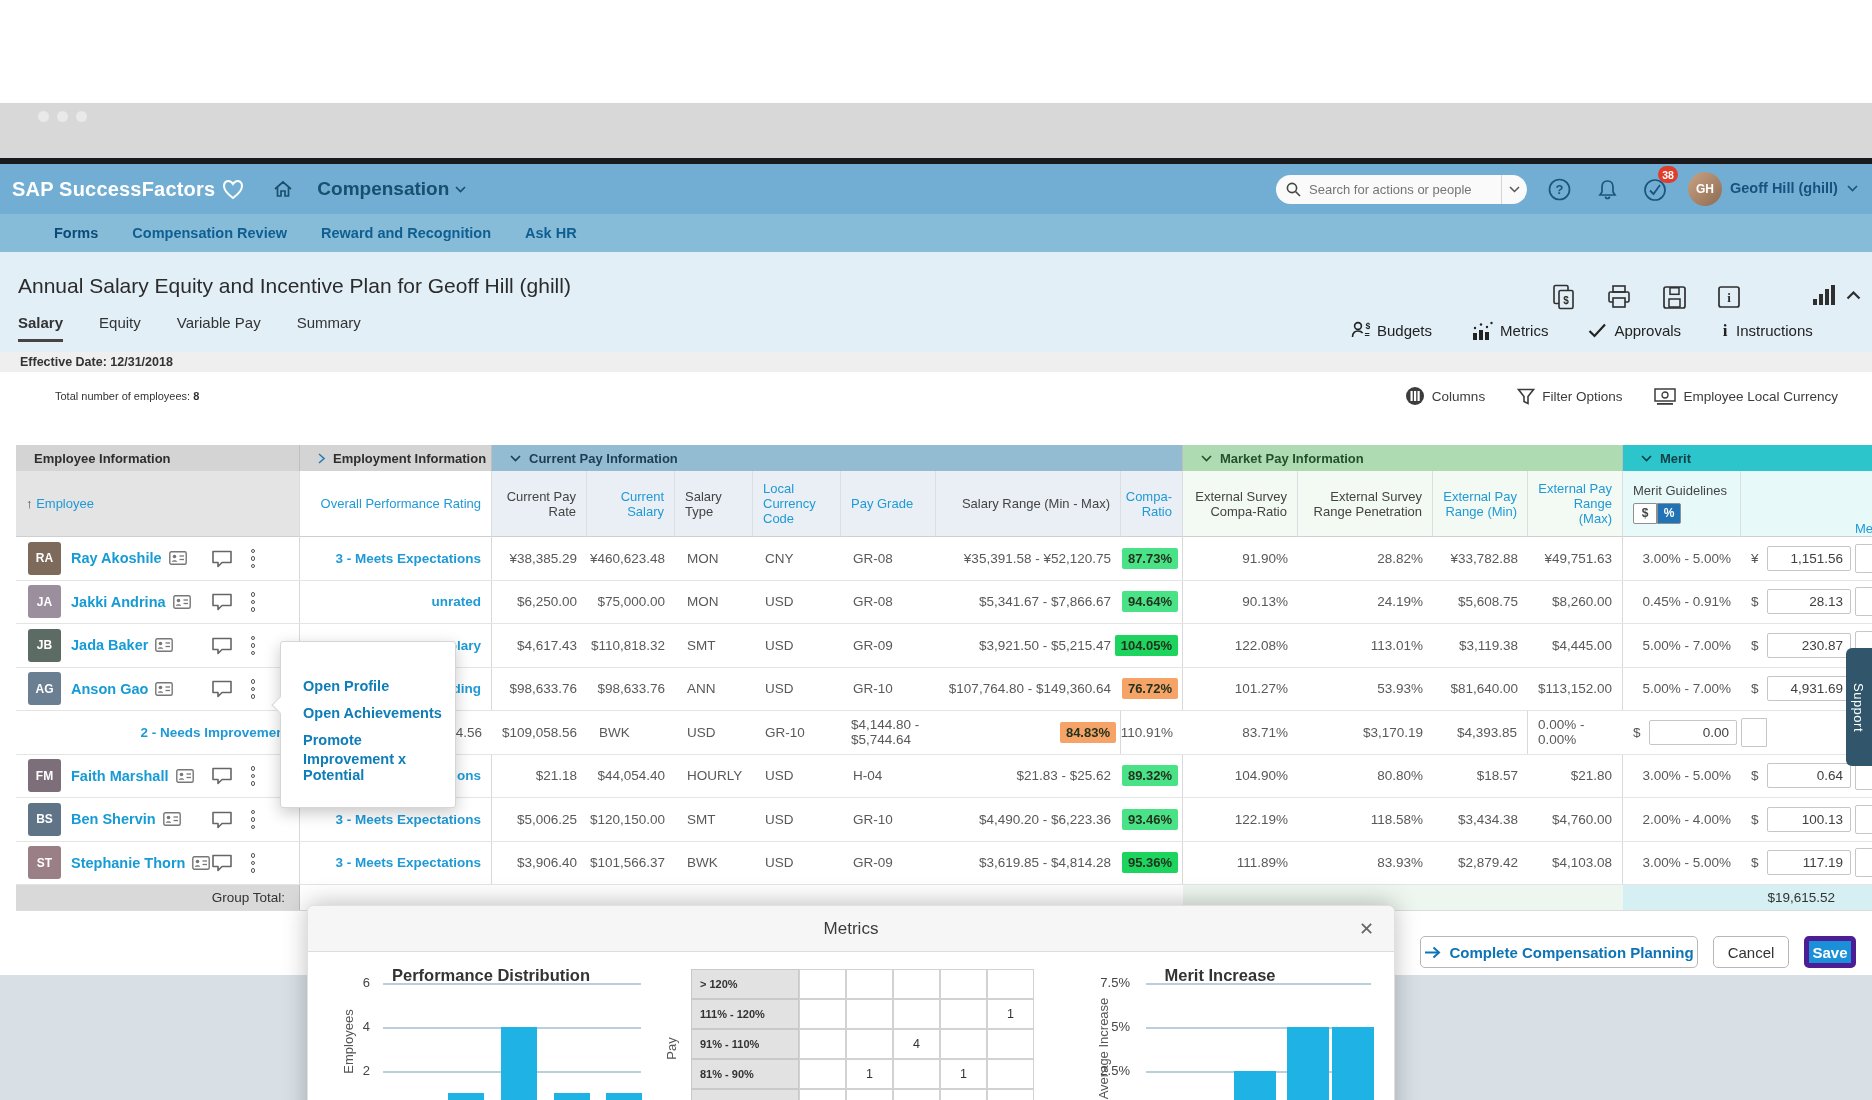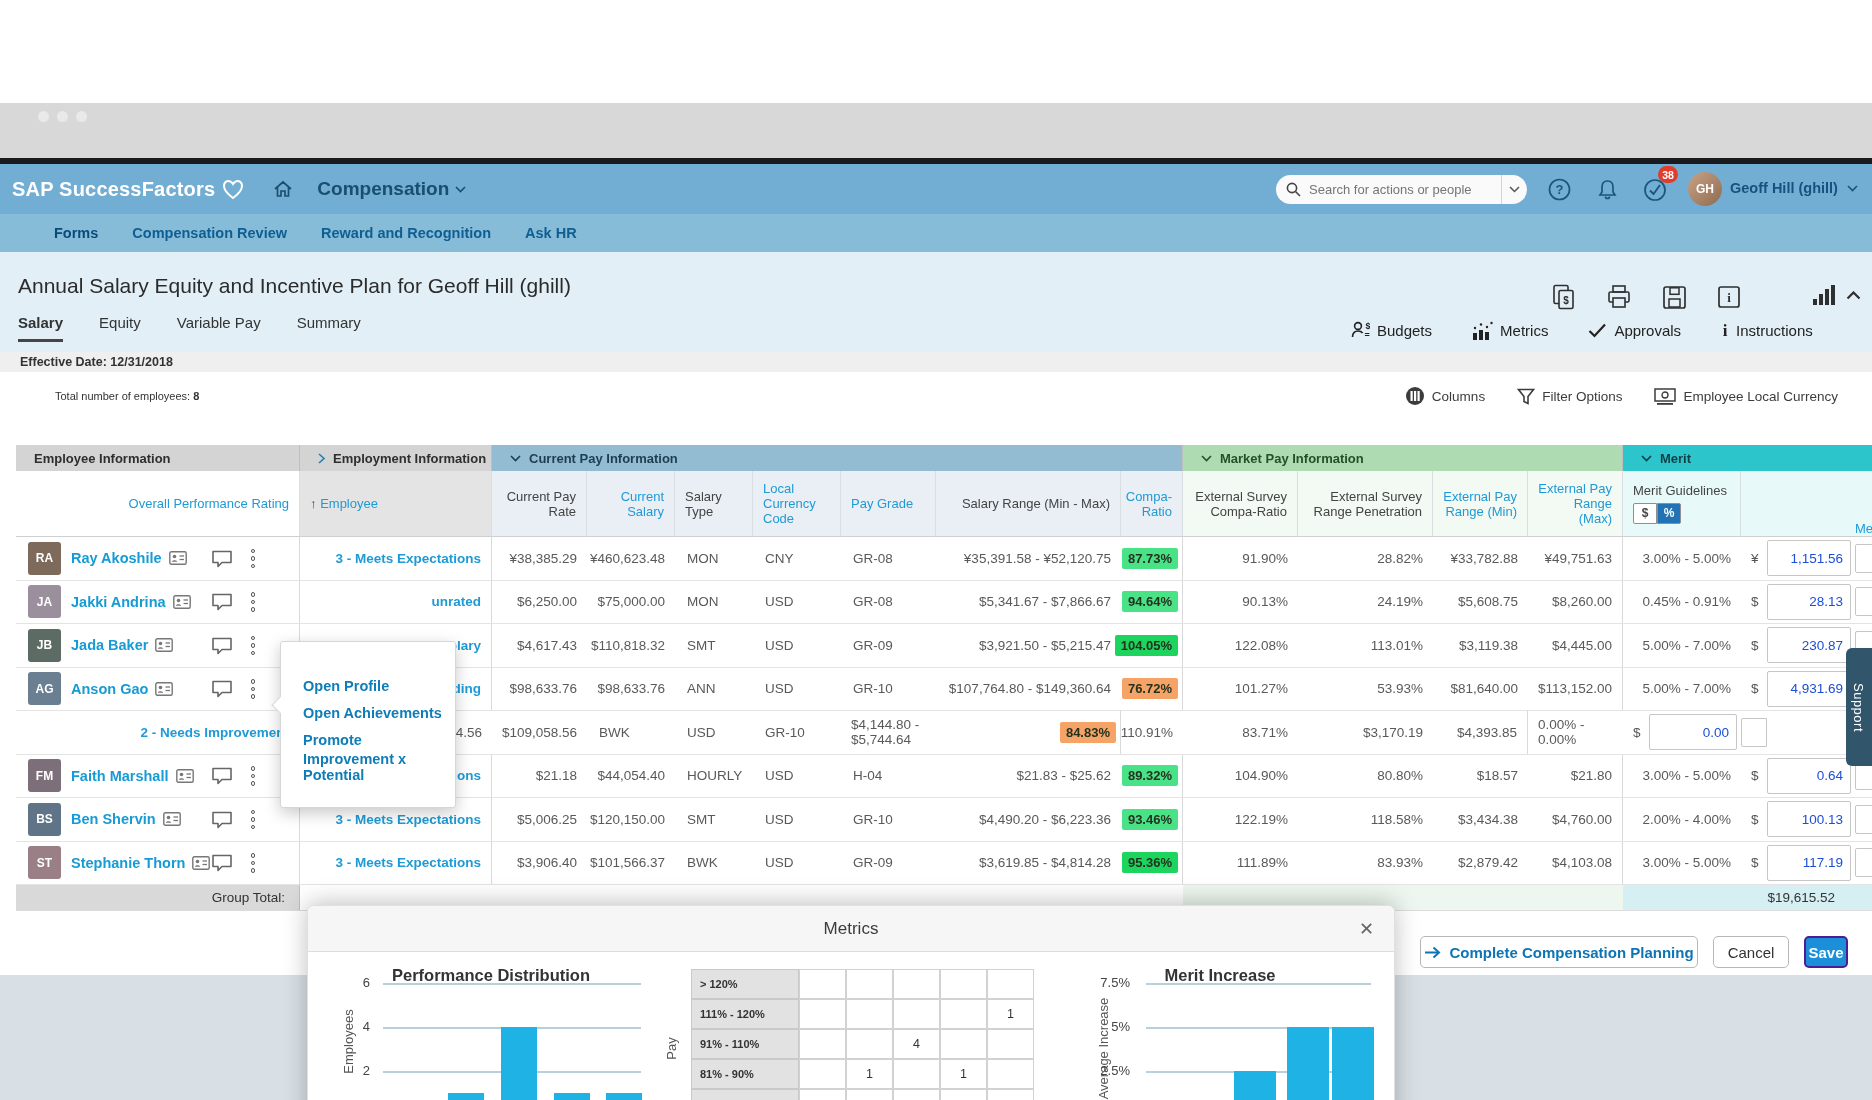--- a/index.html
+++ b/index.html
@@ -90,41 +90,41 @@
   .chat-ic { flex:none; cursor:pointer; }
   .dots-ic { margin-left:18px; flex:none; display:flex; flex-direction:column; gap:3px; cursor:pointer; }
   .dots-ic i { width:4.5px; height:4.5px; border:1.3px solid #555; border-radius:50%; }
   .rating { color:#1f9ad6; font-weight:600; white-space:nowrap; overflow:hidden; }
   .badge { padding:3px 6px; font-size:13px; font-weight:bold; color:#23321f; border-radius:2px; }
   .bg-green { background:#4ae287; }
   .bg-green-dark { background:#1dd45e; }
   .bg-orange { background:#f5a366; }
   .merit-wrap { gap:8px; }
   .cur-sym { font-size:13.5px; color:#555; }
-  .m-input { width:96px; height:36px; border:1px solid #c6c6c6; border-radius:2px; background:#fff; display:flex; align-items:center; justify-content:flex-end; padding-right:7px; font-size:13.5px; color:#1d4ed8; }
+  .m-input { width:96px; height:25px; border:1px solid #c6c6c6; border-radius:2px; background:#fff; display:flex; align-items:center; justify-content:flex-end; padding-right:7px; font-size:13.5px; color:#404040; }
   .stub-input { width:26px; height:29px; border:1px solid #c6c6c6; border-radius:2px 0 0 2px; background:#fff; }
 
   #total-row { height:26px; border-bottom:1px solid #dcdcdc; }
   .tot-cell { display:flex; align-items:center; font-size:13.5px; color:#333; }
   .tot-emp { background:#d9d9d9; justify-content:flex-end; padding-right:14px; border-right:1px solid #bfbfbf; }
   .tot-mkt { background:#edf6ef; }
   .tot-merit { background:#d6eff3; justify-content:flex-end; padding-right:40px; }
 
   
   #ctx-menu { left:280px; top:641px; width:176px; height:167px; background:#fff; border:1px solid #d6d6d6; border-radius:3px; box-shadow:0 5px 16px rgba(0,0,0,.22); z-index:30; padding-top:30px; }
   #ctx-menu .arrow { position:absolute; left:-7px; top:57px; width:12px; height:12px; background:#fff; border-left:1px solid #d6d6d6; border-bottom:1px solid #d6d6d6; transform:rotate(45deg); }
   .ctx-item { height:27px; display:flex; align-items:center; padding-left:22px; font-size:14.5px; font-weight:600; color:#0f7db8; cursor:pointer; }
 
   
   #bottom-band { left:0; top:975px; width:1872px; height:125px; background:#d8e0e5; }
   #footer-btns { position:absolute; left:1420px; top:936px; display:flex; gap:15px; z-index:5; }
   .btn { height:32px; border-radius:5px; display:flex; align-items:center; justify-content:center; font-size:15px; cursor:pointer; }
   #btn-complete { width:278px; background:#fff; border:1px solid #b7b7b7; color:#0d74b5; font-weight:600; gap:8px; }
   #btn-cancel { width:76px; background:#fff; border:1px solid #b7b7b7; color:#333; }
-  #btn-save { width:44px; background:#1b90d8; border:2px solid #4c1d95; color:#fff; font-weight:600; }
+  #btn-save { width:52px; background:#1b90d8; border:5px solid #4c1d95; color:#fff; font-weight:600; }
 
   
   #support-tab { right:0; top:648px; width:26px; height:118px; background:#31566c; border-radius:6px 0 0 6px; z-index:6; display:flex; align-items:center; justify-content:center; }
   #support-tab span { color:#fff; font-size:13px; letter-spacing:.5px; transform:rotate(90deg); white-space:nowrap; }
 
   
   #metrics-popup { left:307px; top:905px; width:1088px; height:300px; background:#fff; border:1px solid #e0e0e0; border-radius:7px 7px 0 0; box-shadow:0 -2px 24px rgba(0,0,0,.25); z-index:20; }
   #mp-header { height:46px; background:#f6f6f6; border-bottom:1px solid #ddd; border-radius:7px 7px 0 0; display:flex; align-items:center; justify-content:center; position:relative; }
   #mp-title { font-size:17px; color:#3c3c3c; }
   #mp-close { position:absolute; right:20px; top:12px; font-size:18px; color:#666; cursor:pointer; }
@@ -359,25 +359,25 @@
       </div>
     <div class="g-cell g-merit" style="border-right:none">
         <svg width="11" height="7" viewBox="0 0 11 7">
           <polyline points="1,1 5.5,5.5 10,1" fill="none" stroke="#0e3f45" stroke-width="1.6"></polyline>
         </svg>
         <span>Merit</span>
       </div>
   </div>
 
   <div class="cols16" id="colhead">
+    <div class="h-cell lf bg-emp">
+        <span><span style="color:#444">↑ </span><span class="h-link">Employee</span></span>
+      </div>
     <div class="h-cell rt bg-rate h-link">
         <span>Overall Performance Rating</span>
-      </div>
-    <div class="h-cell lf bg-emp">
-        <span><span style="color:#444">↑ </span><span class="h-link">Employee</span></span>
       </div>
     <div class="h-cell rt bg-pay">
         <span>Current Pay Rate</span>
       </div>
     <div class="h-cell rt bg-pay h-link">
         <span>Current Salary</span>
       </div>
     <div class="h-cell lf bg-pay">
         <span>Salary Type</span>
       </div>

